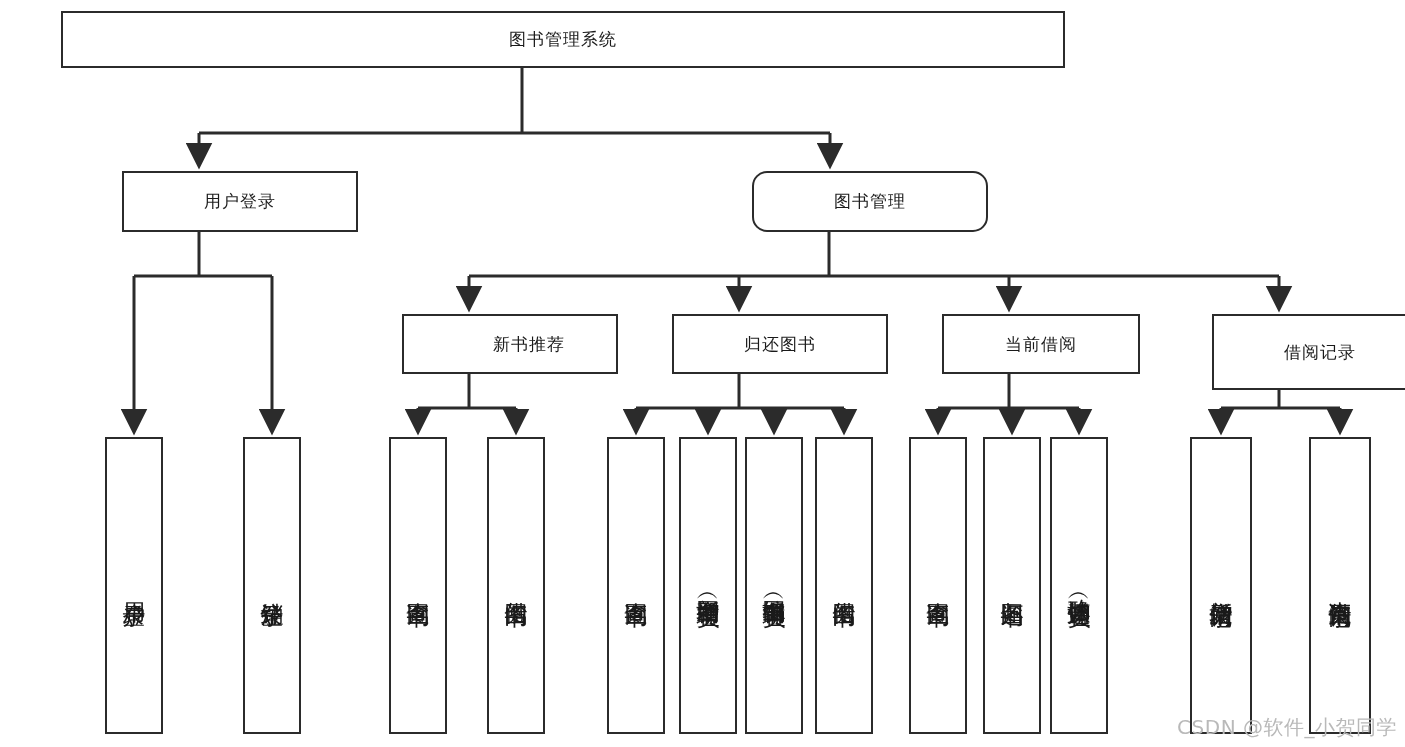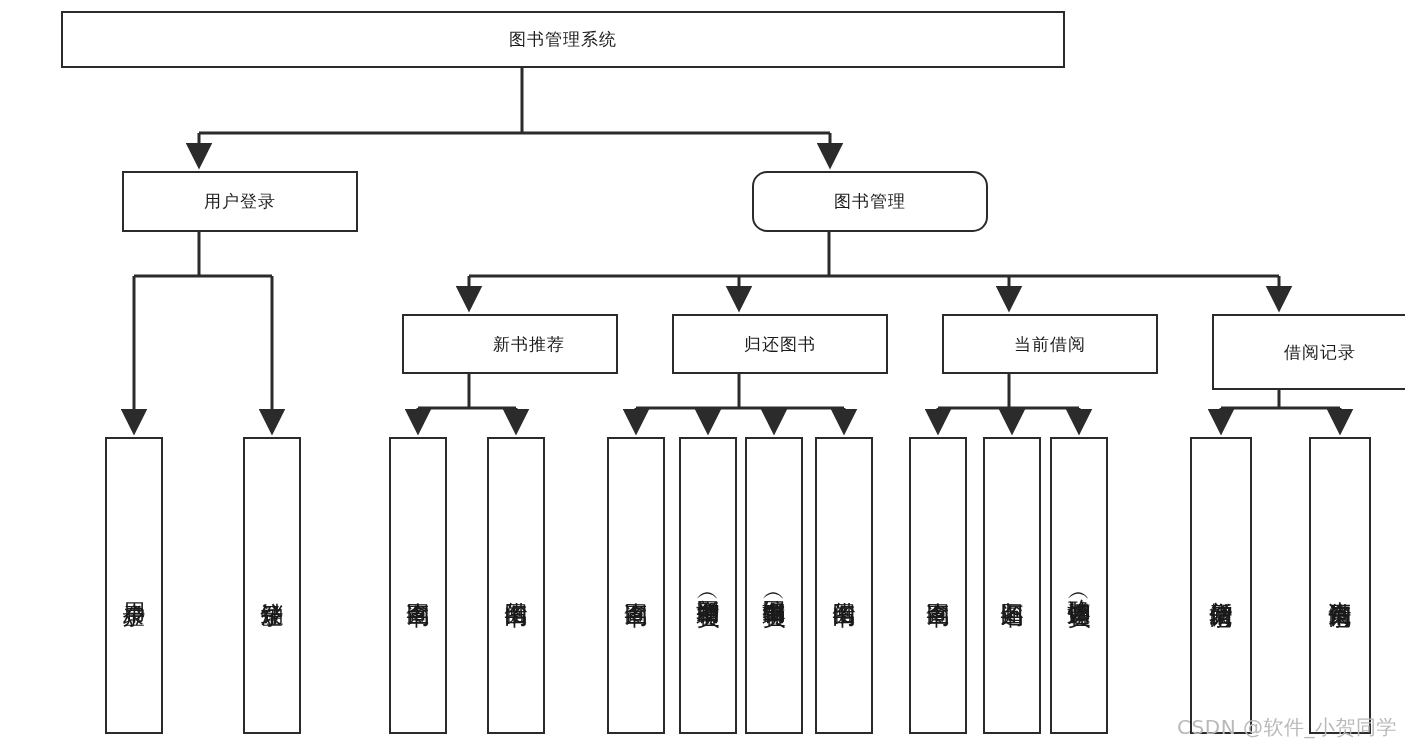--- a/index.html
+++ b/index.html
@@ -130,21 +130,21 @@
   <div class="node horiz" style="left:711px; top:171px; width:236px; height:61px;border-radius:15px;">
     <span>图书管理</span>
   </div>
 
   <div class="node horiz" style="left:361px; top:314px; width:216px; height:60px;padding-left:38px;">
     <span>新书推荐</span>
   </div>
   <div class="node horiz" style="left:631px; top:314px; width:216px; height:60px;">
     <span>归还图书</span>
   </div>
-  <div class="node horiz" style="left:901px; top:314px; width:216px; height:60px;">
+  <div class="node horiz" style="left:901px; top:314px; width:198px; height:60px;">
     <span>当前借阅</span>
   </div>
   <div class="node horiz" style="left:1171px; top:314px; width:216px; height:76px;">
     <span>借阅记录</span>
   </div>
 
   <div class="node vert" style="left:105px; top:437px; width:58px; height:297px;">
     <span>用户登录</span>
   </div>
   <div class="node vert" style="left:243px; top:437px; width:58px; height:297px;">

